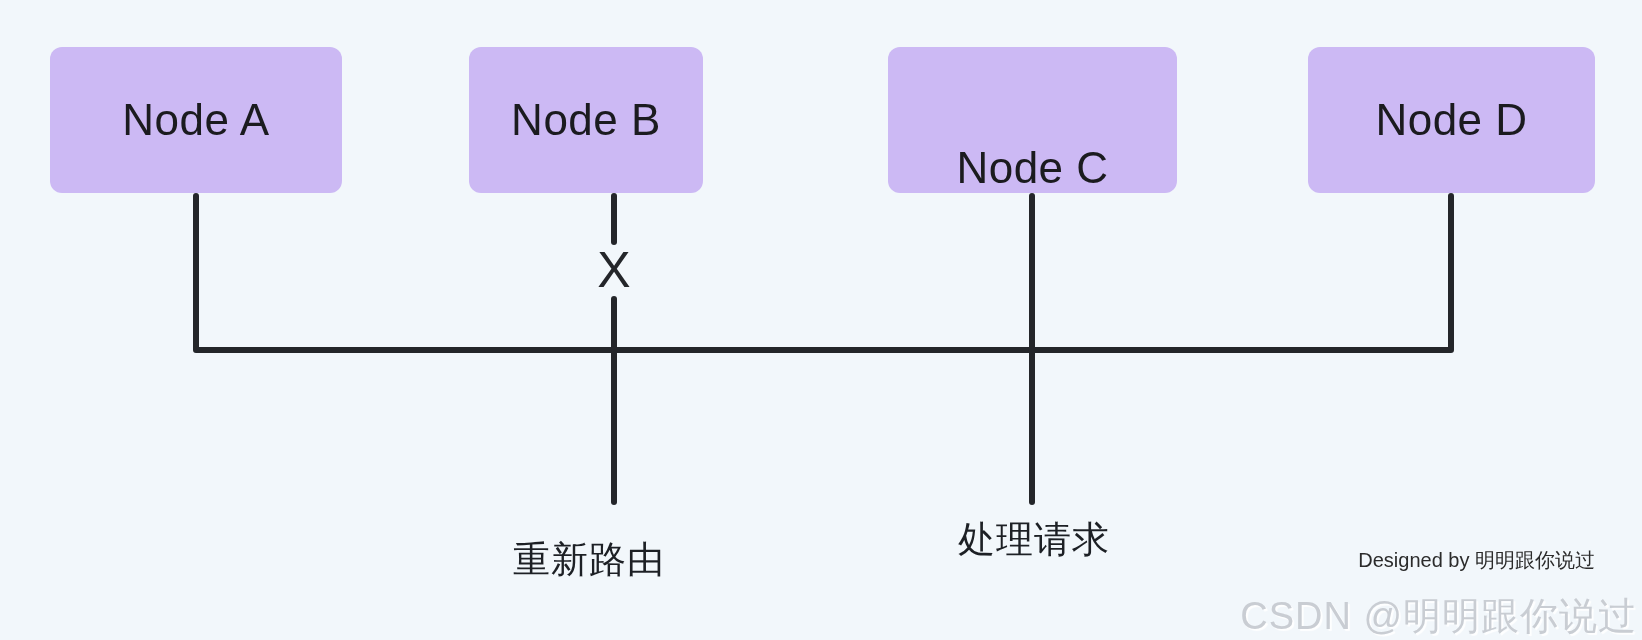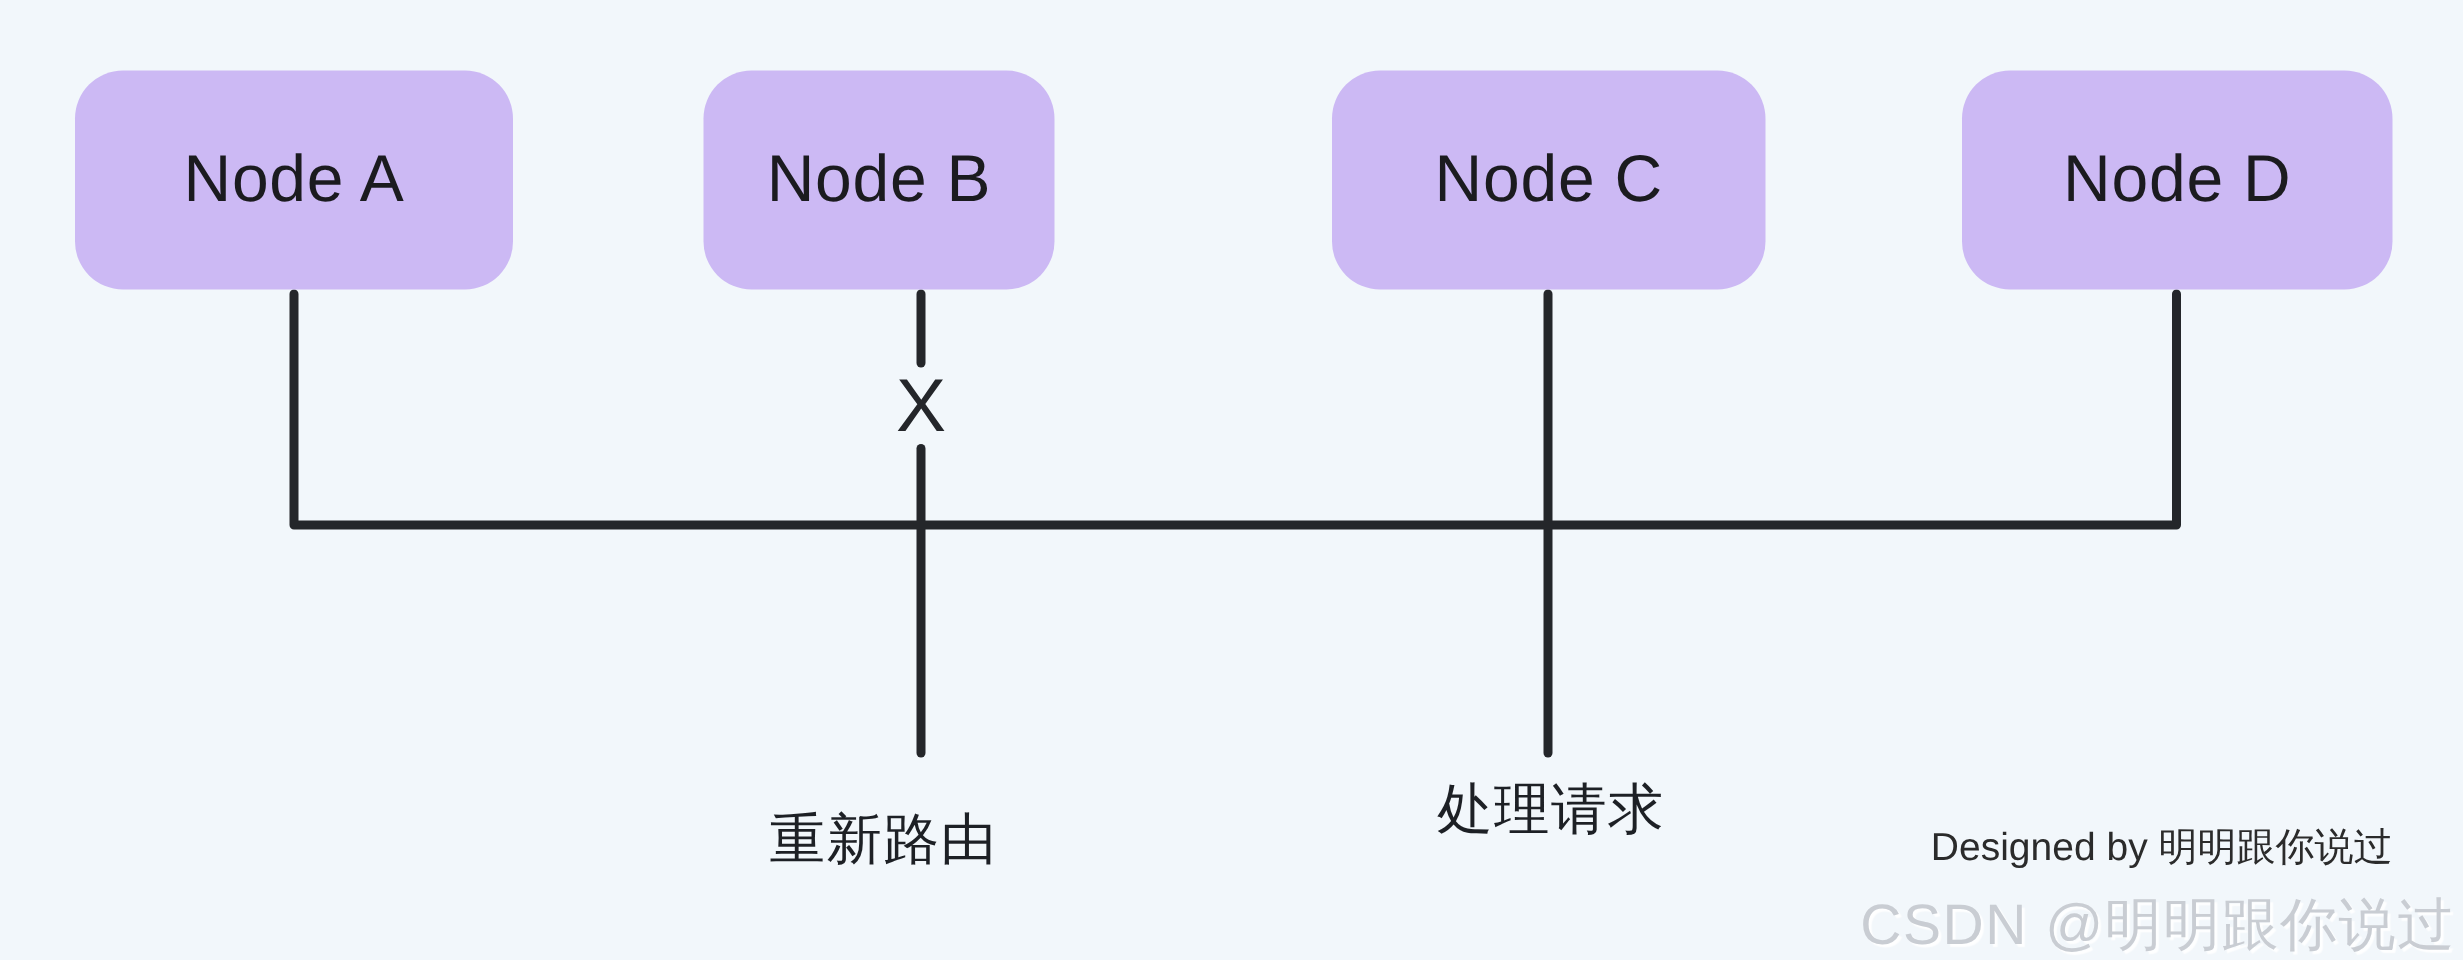--- a/index.html
+++ b/index.html
@@ -34,34 +34,34 @@
     stroke: var(--connector);
     stroke-width: 6;
     stroke-linecap: round;
     stroke-linejoin: round;
   }
   .node {
     position: absolute;
     top: 47px;
     height: 146px;
     background: var(--node-fill);
-    border-radius: 32px;
+    border-radius: 12px;
     display: flex;
     align-items: center;
     justify-content: center;
   }
   .node-label {
     font-size: 44px;
     color: var(--node-text);
     letter-spacing: 0.5px;
     white-space: nowrap;
   }
   .node-a { left: 50px;   width: 292px; }
   .node-b { left: 469px;  width: 234px; }
-  .node-c { left: 888px;  width: 289px; }
+  .node-c { left: 888px;  width: 289px; align-items: flex-end; }
   .node-d { left: 1308px; width: 287px; }
   .x-marker {
     position: absolute;
     left: 614px;
     top: 270px;
     transform: translate(-50%, -50%);
     font-size: 50px;
     font-weight: 500;
     color: var(--connector);
     line-height: 1;
@@ -74,21 +74,21 @@
     color: var(--annotation-text);
     white-space: nowrap;
     letter-spacing: 1px;
   }
   .annotation-reroute { left: 589px;  top: 560px; }
   .annotation-handle  { left: 1034px; top: 540px; }
   .watermark-designed {
     position: absolute;
     right: 47px;
     top: 547px;
-    font-size: 26px;
+    font-size: 20px;
     color: var(--watermark-dark);
     white-space: nowrap;
   }
   .watermark-csdn {
     position: absolute;
     right: 5px;
     top: 591px;
     font-size: 38px;
     color: var(--watermark-light);
     text-shadow: 2px 2px 1px rgba(255,255,255,0.95);

